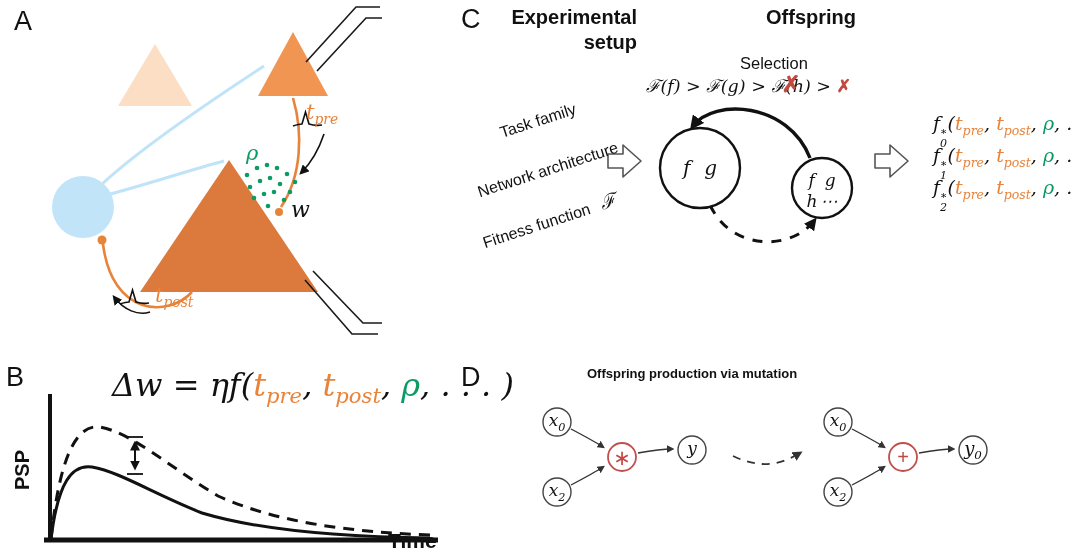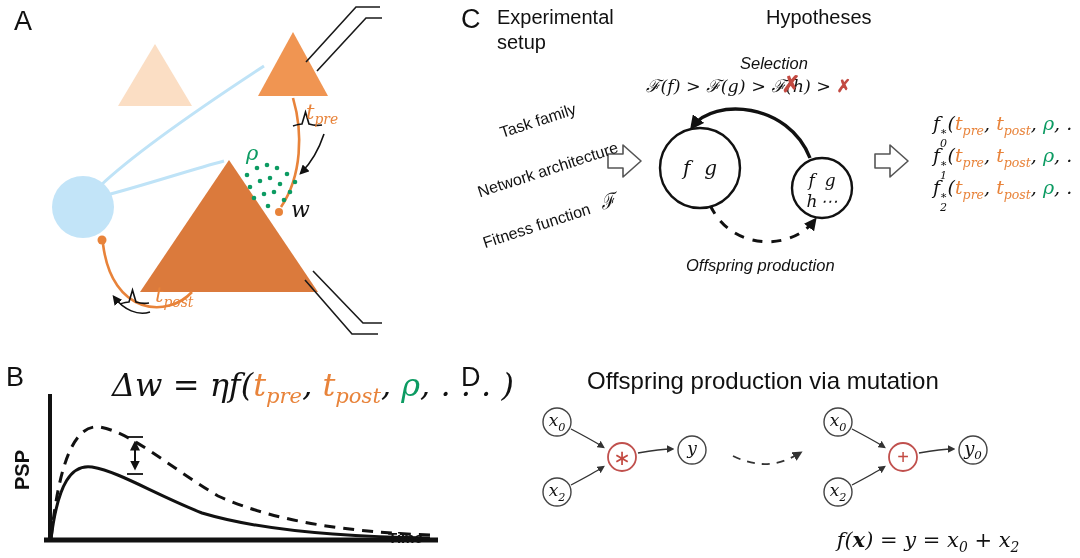--- a/index.html
+++ b/index.html
@@ -3,22 +3,22 @@
 <meta charset="utf-8">
 <style>
   html,body{margin:0;padding:0;background:#fff;}
   #fig{position:relative;width:1080px;height:558px;background:#fff;overflow:hidden;
        font-family:"Liberation Sans",sans-serif;color:#111;}
   .abs{position:absolute;}
   svg.layer{position:absolute;}
   .panel-label{font-size:27px;font-weight:500;}
   .math{font-family:"DejaVu Serif",serif;font-style:italic;}
   .math sub{font-size:66%;}
-  .hdr{font-weight:400;font-size:20px;line-height:1.25;}
-  .small{font-size:16.5px;font-style:italic;}
+  .hdr{font-weight:700;font-size:20px;line-height:1.25;text-align:right;}
+  .small{font-size:16.5px;}
   .rot{transform:translate(-50%,-50%) rotate(-18deg);white-space:nowrap;font-size:16px;}
   .ctr{transform:translate(-50%,-50%);white-space:nowrap;}
   .vert{transform:translate(-50%,-50%) rotate(-90deg);white-space:nowrap;}
   .orange{color:#E8833A;}
   .green{color:#0C9B62;}
   .red{color:#C34A42;}
   .nowrap{white-space:nowrap;text-align:right;}
   .eqB{font-size:32px;white-space:nowrap;}
   .hyp{font-size:19px;white-space:nowrap;}
   .supsub{display:inline-flex;flex-direction:column;align-items:flex-start;
@@ -155,24 +155,24 @@
   <div class="abs math green" style="left:246px;top:141px;font-size:21px">ρ</div>
   <div class="abs math" style="left:291px;top:197px;font-size:22px">w</div>
   <div class="abs math orange nowrap" style="left:155px;top:283px;font-size:21px">
     <span>t</span><sub>post</sub>
   </div>
 
   <div class="abs math eqB" style="left:112px;top:366px">
     <span>Δw = ηf(</span><span class="orange">t</span><sub class="orange">pre</sub><span>, </span><span class="orange">t</span><sub class="orange">post</sub><span>, </span><span class="green">ρ</span><span>, . . . )</span>
   </div>
   <div class="abs vert" style="left:22px;top:470px;font-weight:700;font-size:20px">PSP</div>
-  <div class="abs" style="left:388px;top:529px;font-weight:700;font-size:15px">Time</div>
+  <div class="abs" style="left:388px;top:529px;font-weight:700;font-size:21px">Time</div>
 
   <div class="abs hdr" style="left:497px;top:5px;width:140px">Experimental setup</div>
-  <div class="abs hdr" style="left:766px;top:5px">Hypotheses</div>
+  <div class="abs hdr" style="left:766px;top:5px">Offspring</div>
 
   <div class="abs rot" style="left:538px;top:121px">Task family</div>
   <div class="abs rot" style="left:548px;top:170px">Network architecture</div>
   <div class="abs rot" style="left:549px;top:220px">
     <span>Fitness function</span>
     <span class="math" style="font-size:19px;margin-left:7px">ℱ</span>
   </div>
 
   <div class="abs small" style="left:740px;top:54px">Selection</div>
   <div class="abs math nowrap" style="left:646px;top:73px;font-size:17.5px">
@@ -181,42 +181,41 @@
 
   <div class="abs ctr math" style="left:700px;top:168px;font-size:20px">
     <span>f</span><span style="margin-left:14px">g</span>
   </div>
   <div class="abs ctr math" style="left:822px;top:180px;font-size:17px">
     <span>f</span><span style="margin-left:10px">g</span>
   </div>
   <div class="abs ctr math" style="left:822px;top:201px;font-size:17px">
     <span>h</span><span style="margin-left:3px">⋯</span>
   </div>
-  <div class="abs small" style="left:686px;top:256px">Offspring production</div>
 
   <div class="abs math hyp" style="left:933px;top:112px">
     <span>f</span><span class="supsub">
         <span>∗</span>
         <span>0</span>
       </span><span>(</span><span class="orange">t</span><sub class="orange">pre</sub><span>, </span><span class="orange">t</span><sub class="orange">post</sub><span>, </span><span class="green">ρ</span><span>, . . . )</span>
   </div>
   <div class="abs math hyp" style="left:933px;top:144px">
     <span>f</span><span class="supsub">
         <span>∗</span>
         <span>1</span>
       </span><span>(</span><span class="orange">t</span><sub class="orange">pre</sub><span>, </span><span class="orange">t</span><sub class="orange">post</sub><span>, </span><span class="green">ρ</span><span>, . . . )</span>
   </div>
   <div class="abs math hyp" style="left:933px;top:176px">
     <span>f</span><span class="supsub">
         <span>∗</span>
         <span>2</span>
       </span><span>(</span><span class="orange">t</span><sub class="orange">pre</sub><span>, </span><span class="orange">t</span><sub class="orange">post</sub><span>, </span><span class="green">ρ</span><span>, . . . )</span>
   </div>
 
-  <div class="abs hdr" style="left:587px;top:366px;font-size:24px">Offspring production via mutation</div>
+  <div class="abs hdr" style="left:587px;top:366px;font-size:13px">Offspring production via mutation</div>
 
   <div class="abs ctr math" style="left:557px;top:422px;font-size:17px">
     <span>x</span><sub>0</sub>
   </div>
   <div class="abs ctr math" style="left:557px;top:492px;font-size:17px">
     <span>x</span><sub>2</sub>
   </div>
   <div class="abs ctr red" style="left:622px;top:458px;font-size:21px">∗</div>
   <div class="abs ctr math" style="left:692px;top:450px;font-size:17px">
     <span>y</span><sub></sub>
@@ -226,17 +225,14 @@
     <span>x</span><sub>0</sub>
   </div>
   <div class="abs ctr math" style="left:838px;top:492px;font-size:17px">
     <span>x</span><sub>2</sub>
   </div>
   <div class="abs ctr red" style="left:903px;top:457px;font-size:20px">+</div>
   <div class="abs ctr math" style="left:973px;top:450px;font-size:18px">
     <span>y</span><sub>0</sub>
   </div>
 
-  <div class="abs ctr math" style="left:928px;top:541px;font-size:21px">
-    <span>f(</span><span style="font-weight:700">x</span><span>) = y = </span><span>x</span><sub>0</sub><span> + </span><span>x</span><sub>2</sub>
-  </div>
 
 </div>
 
 </body></html>

